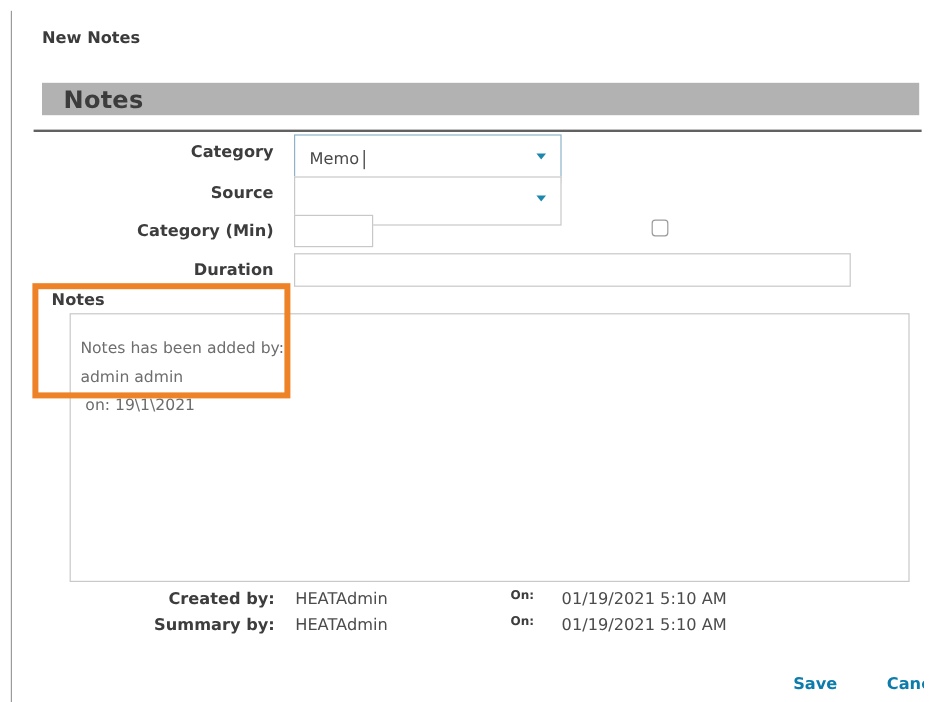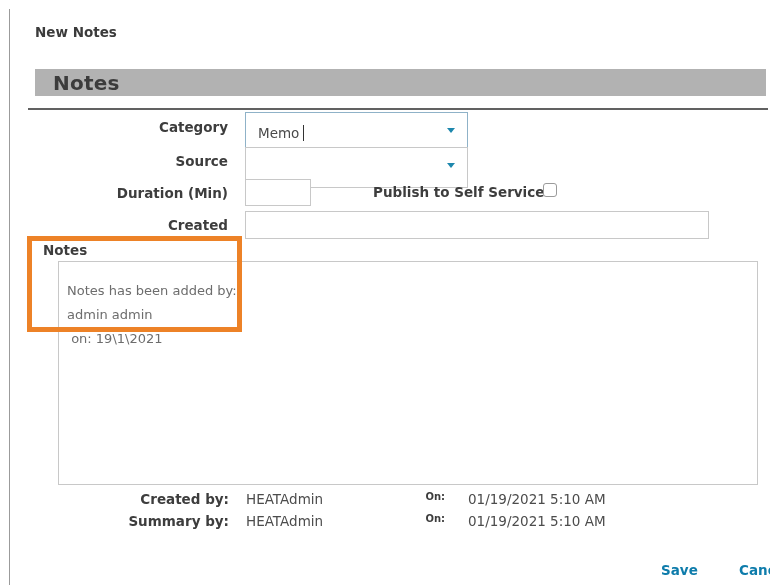--- a/index.html
+++ b/index.html
@@ -205,27 +205,26 @@
       <span class="caret-line"></span>
     <span class="drop-arrow"></span>
   </div>
 
   <div class="field-label" style="top:141px;">Source</div>
   <div class="combo" style="top:135px;">
     <span></span>
     <span class="drop-arrow"></span>
   </div>
 
-  <div class="field-label" style="top:173px;">Duration (Min)</div>
+  <div class="field-label" style="top:173px;">Category (Min)</div>
   <input class="text-input" style="left: 232px; top: 167px; width: 66px; height: 27px;" type="text" value="">
 
-  <div class="publish-label">Publish to Self Service</div>
   <input type="checkbox" class="publish-checkbox" style="">
 
-  <div class="field-label" style="top:205px;">Created</div>
+  <div class="field-label" style="top:205px;">Duration</div>
   <input class="text-input" style="left: 232px; top: 199px; width: 464px; height: 28px;" type="text" value="">
 
   <div class="notes-label">Notes</div>
   <textarea class="notes-textarea" spellcheck="false" style="">Notes has been added by:
 admin admin
  on: 19\1\2021</textarea>
 
   <div class="annotation-box"></div>
 
   <div class="meta-label" style="top:479px;">Created by:</div>

